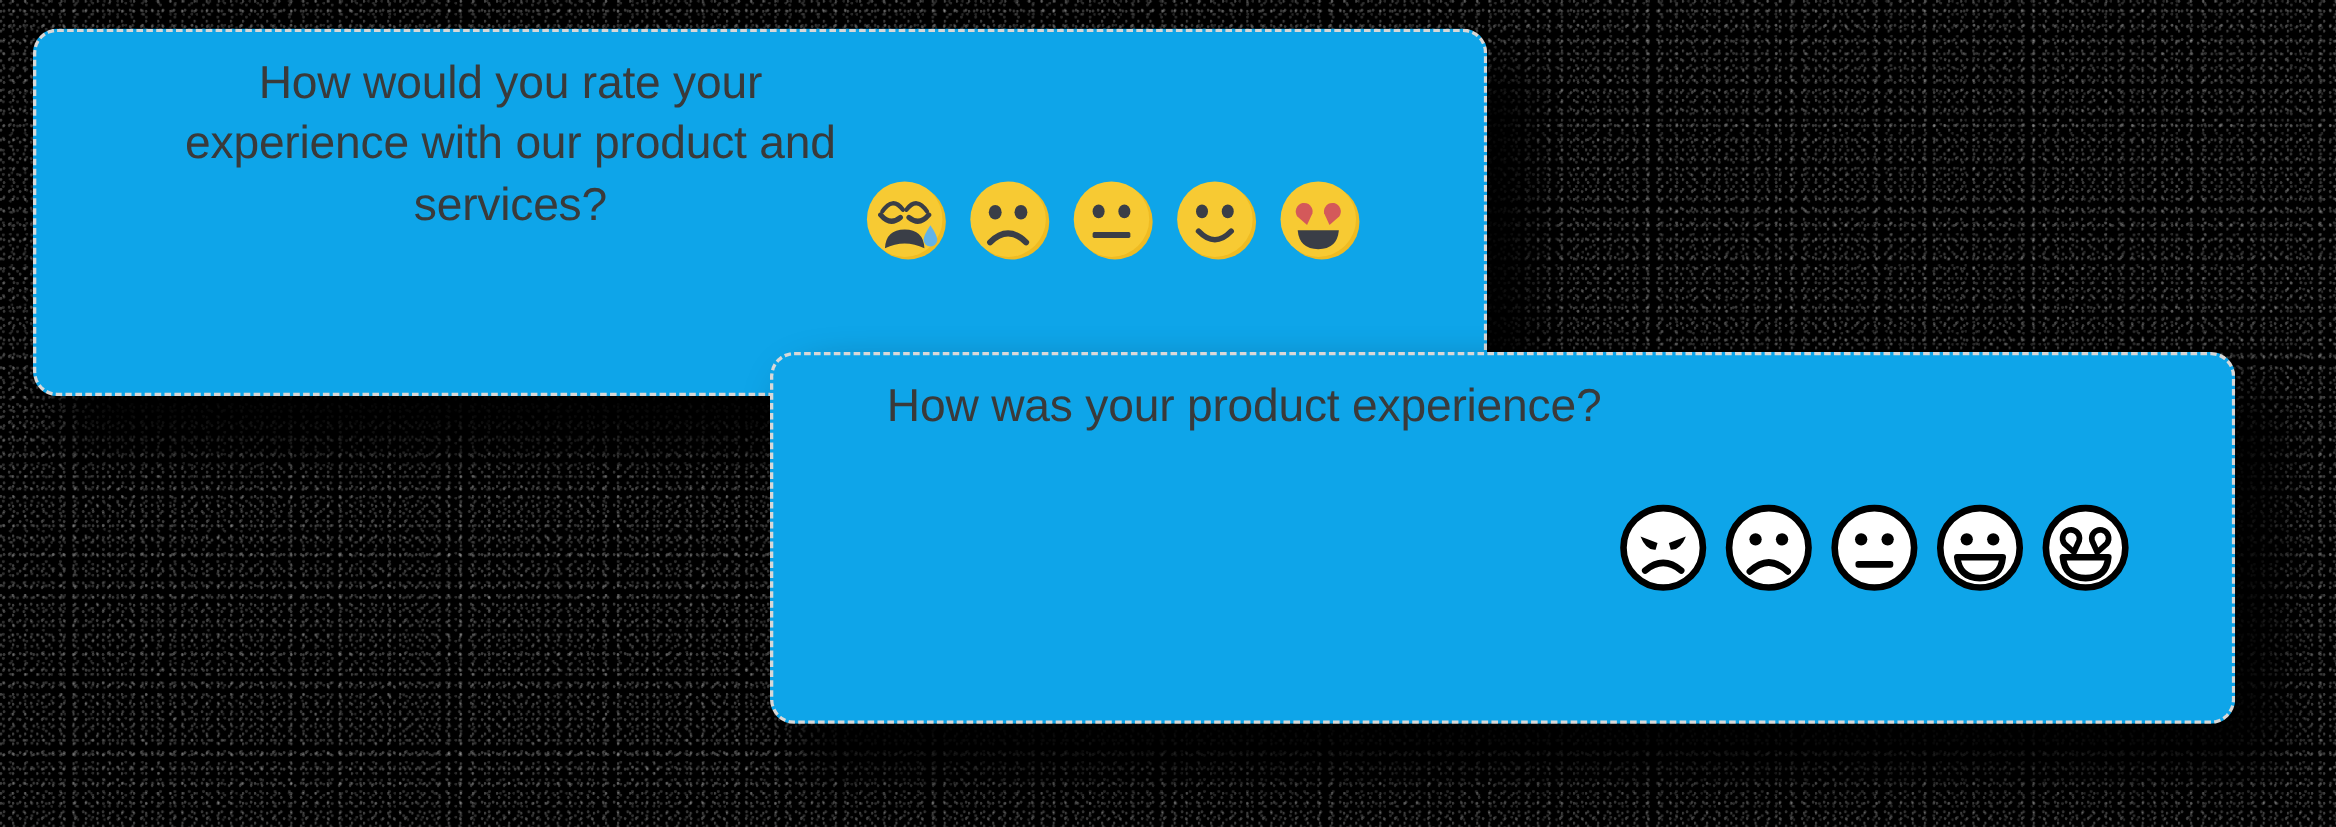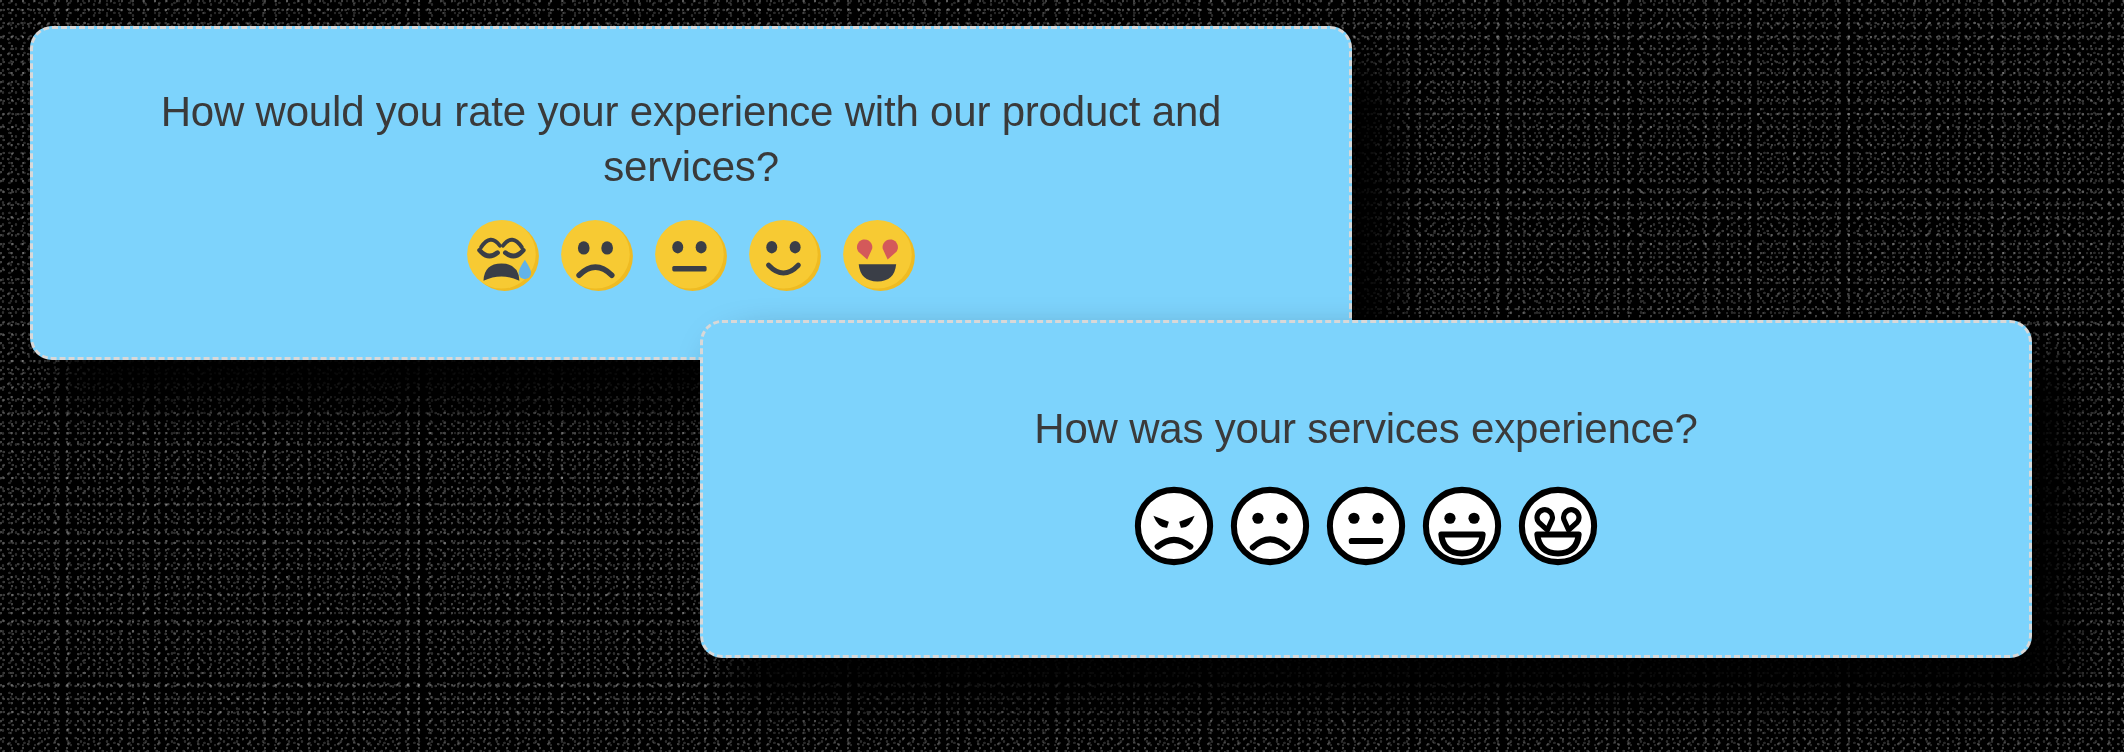--- a/index.html
+++ b/index.html
@@ -29,27 +29,27 @@
       radial-gradient(circle at 63% 29%, rgba(255,255,255,.20) 0 1px, transparent 1.6px),
       radial-gradient(circle at 83% 61%, rgba(255,255,255,.28) 0 1px, transparent 1.6px),
       radial-gradient(circle at 92% 9%,  rgba(255,255,255,.18) 0 1px, transparent 1.6px);
     background-size: 11px 9px, 13px 11px, 9px 13px, 15px 10px, 10px 15px, 12px 12px;
     opacity: .85;
   }
 
   
   .card {
     position: absolute;
-    background: #7dd3fc;
+    background: #0ea5e9;
     border: 3px dashed #d8d8d8;
     border-radius: 22px;
     box-sizing: border-box;
     box-shadow: 34px 38px 46px 6px rgba(0,0,0,0.92);
     display: flex;
-    flex-direction: column;
+    flex-direction: row;
     justify-content: center;
   }
 
   #card-one {
     left: 30px;
     top: 26px;
     width: 1322px;
     height: 334px;
     padding: 18px 110px 26px;
   }
@@ -161,21 +161,21 @@
           <path d="M64 30 a10 10 0 0 1 9 14 l-9 12 l-9 -12 a10 10 0 0 1 9 -14 Z" fill="#D4595A" transform="rotate(12 64 42)"></path>
           <path d="M24 62 Q48 62 72 62 Q70 84 48 84 Q26 84 24 62 Z" fill="#3A3E47"></path>
         </svg>
       </button>
 
     </div>
   </div>
 
   <div class="card" id="card-two">
 
-    <h2 class="card-title">How was your services experience?</h2>
+    <h2 class="card-title">How was your product experience?</h2>
 
     <div class="emoji-row">
 
       <button class="emoji-btn" aria-label="1">
         <svg viewBox="0 0 100 100">
           <circle cx="50" cy="50" r="42" fill="#fff" stroke="#000" stroke-width="7"></circle>
           <path d="M26 38 L44 45 L42 52 Q32 53 26 38 Z" fill="#000"></path>
           <path d="M74 38 L56 45 L58 52 Q68 53 74 38 Z" fill="#000"></path>
           <path d="M31 74 Q50 58 69 74" stroke="#000" stroke-width="7" fill="none" stroke-linecap="round"></path>
         </svg>

